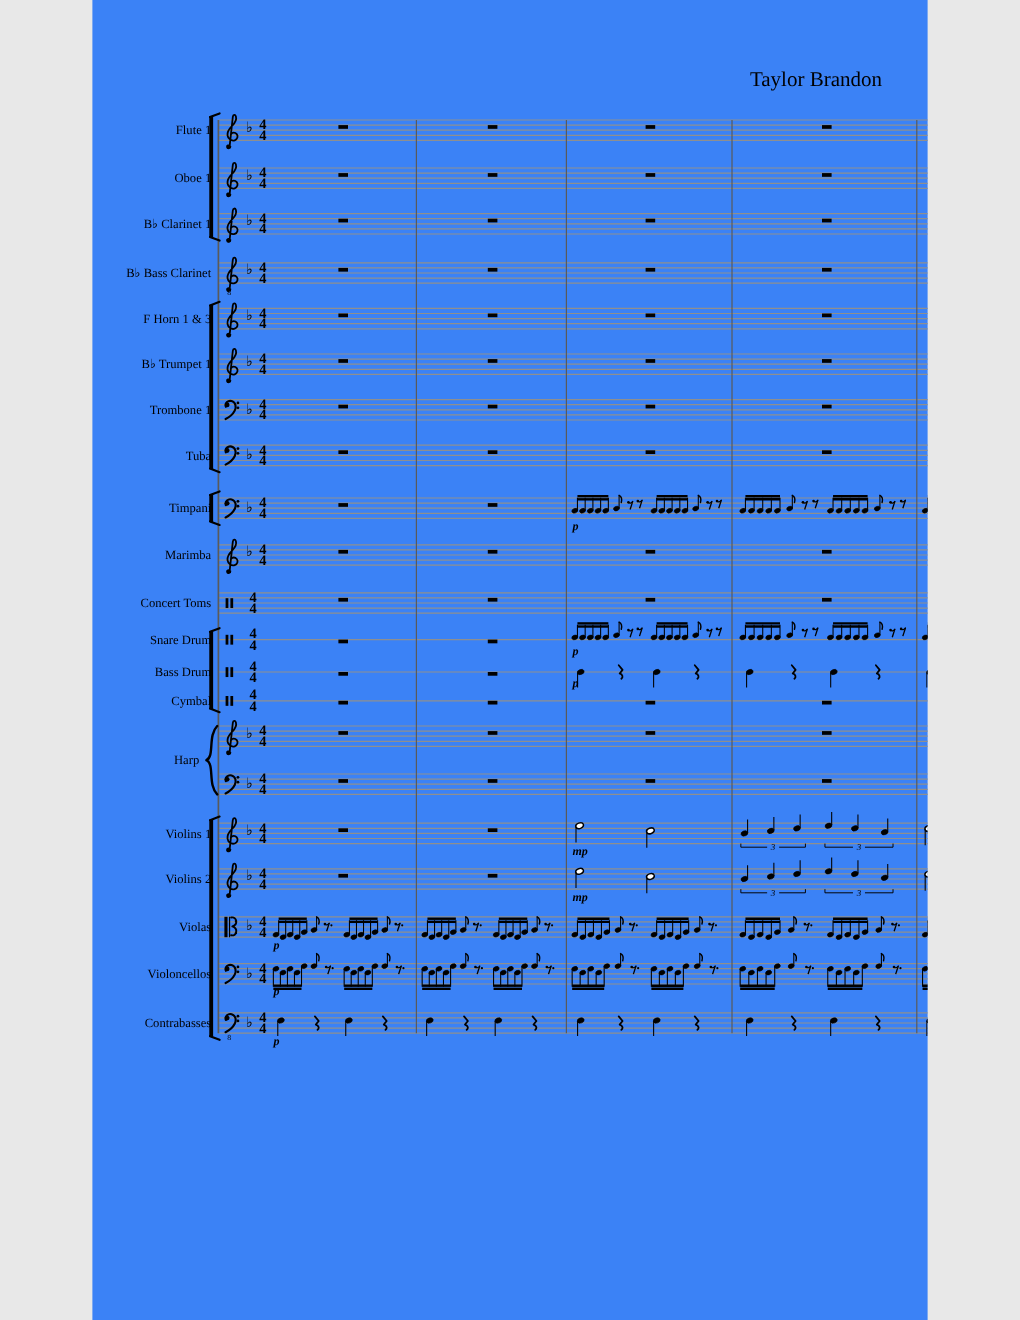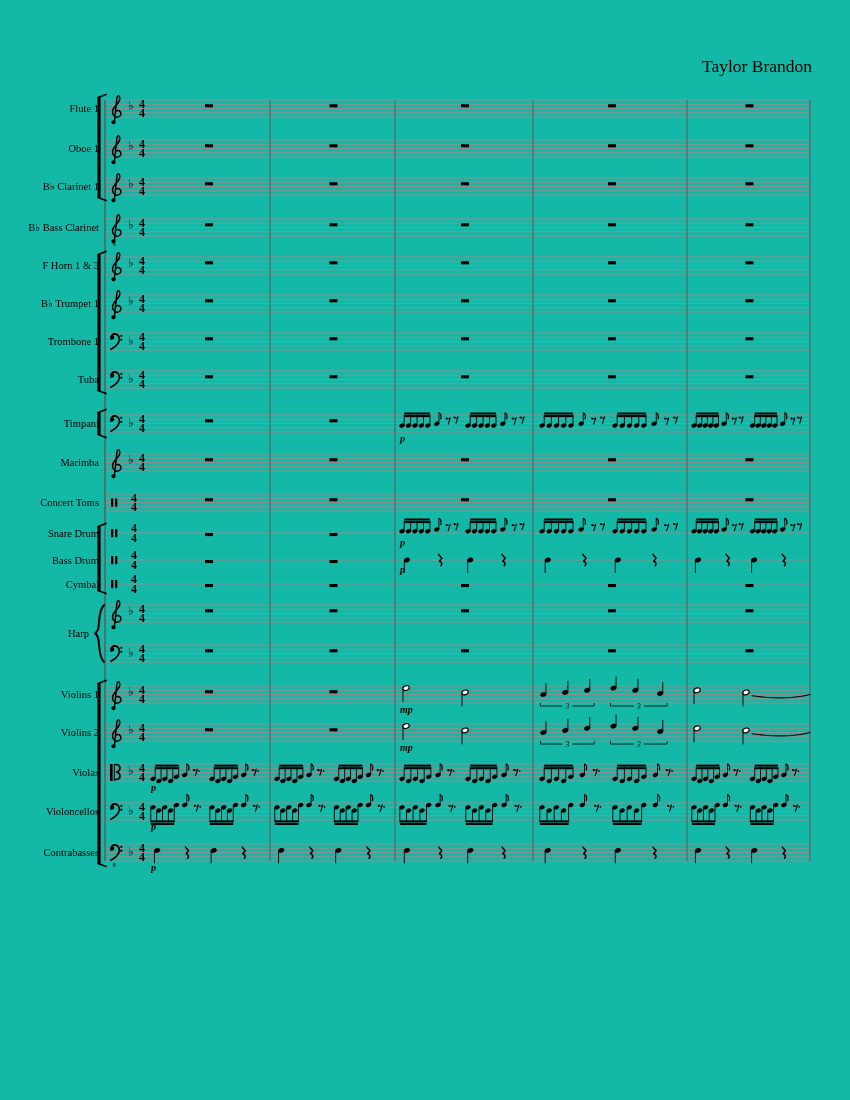--- a/index.html
+++ b/index.html
@@ -1,16 +1,16 @@
 <!DOCTYPE html>
 <html><head>
 <meta charset="utf-8">
 <style>
   html,body{margin:0;padding:0;background:#e8e8e8;}
-  .page{width:850px;height:1100px;background:#14b8a6;position:relative;margin:0 auto;
+  .page{width:696px;height:1100px;background:#3b82f6;position:relative;margin:0 auto;
         font-family:"Liberation Serif",serif;overflow:hidden;}
   .title{position:absolute;top:56px;right:38px;font-size:17.5px;color:#000;
          font-family:"Liberation Serif",serif;}
   svg{position:absolute;left:0;top:0;}
   text{fill:#000;}
   .lbl{font-family:"Liberation Serif","DejaVu Sans",serif;font-size:10.5px;}
   .dyn{font-family:"Liberation Serif",serif;font-size:10px;font-style:italic;font-weight:bold;}
   .ts{font-family:"Liberation Serif",serif;font-size:12px;font-weight:bold;text-anchor:middle;}
   .flat{font-family:"DejaVu Sans",sans-serif;font-size:12px;}
   .oct{font-family:"Liberation Serif",serif;font-size:6.5px;text-anchor:middle;}

